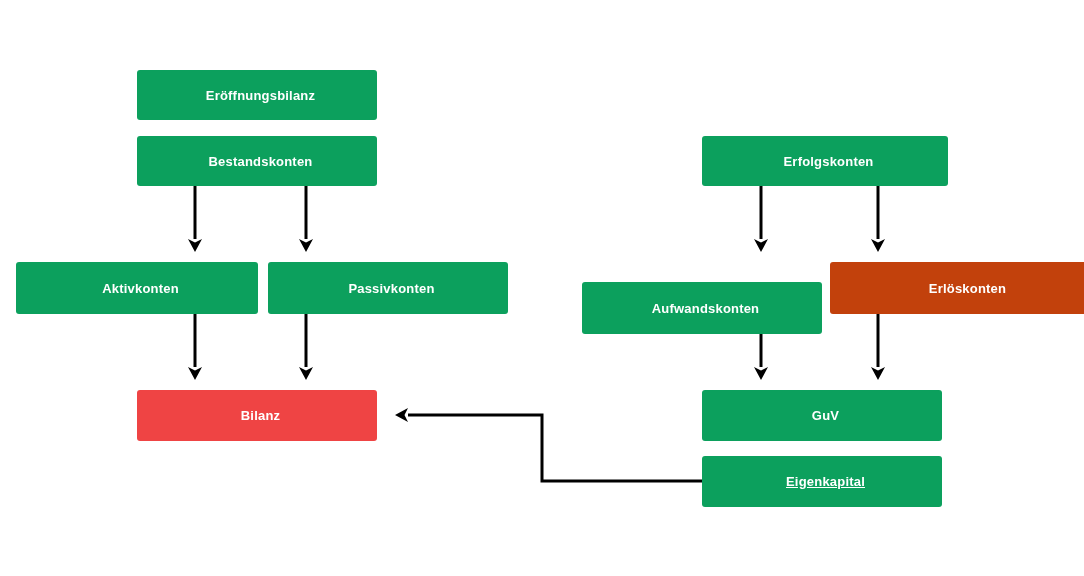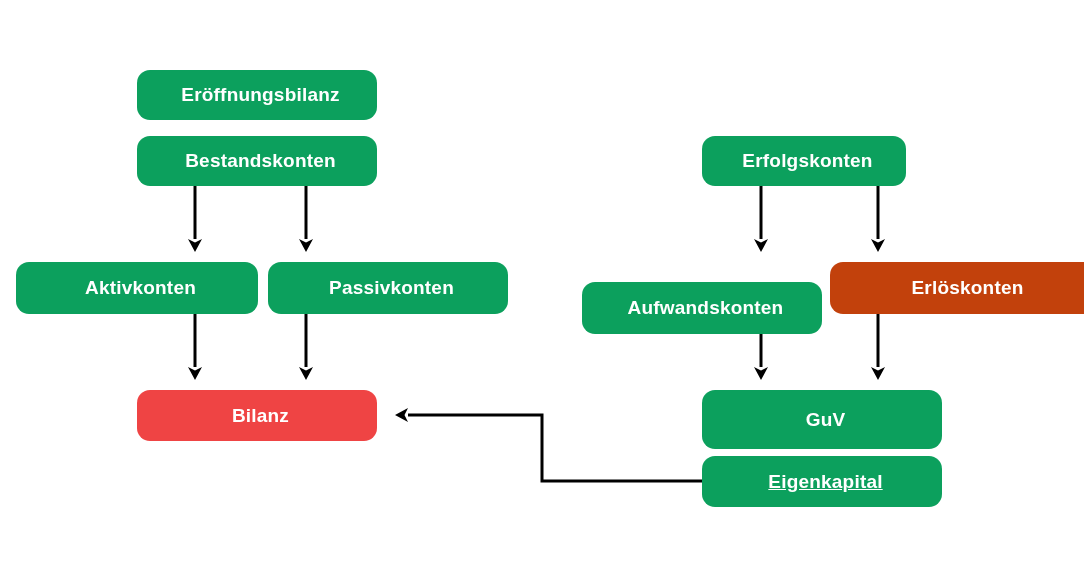--- a/index.html
+++ b/index.html
@@ -17,23 +17,23 @@
     background: #ffffff;
     overflow: hidden;
   }
   .node {
     position: absolute;
     display: flex;
     align-items: center;
     justify-content: center;
     background: #0CA05D;
     color: #ffffff;
-    border-radius: 13px;
+    border-radius: 3px;
     font-weight: bold;
-    font-size: 19px;
+    font-size: 13px;
     letter-spacing: 0.2px;
     text-align: center;
     box-sizing: border-box;
     user-select: none;
     padding-left: 7px;
   }
   #edge-layer {
     position: absolute;
     left: 0;
     top: 0;
@@ -105,30 +105,30 @@
       </div>
       <div class="node" style="left: 16px; top: 262px; width: 242px; height: 52px; background: rgb(12, 160, 93); color: rgb(255, 255, 255);">
         <span>Aktivkonten</span>
       </div>
       <div class="node" style="left: 268px; top: 262px; width: 240px; height: 52px; background: rgb(12, 160, 93); color: rgb(255, 255, 255);">
         <span>Passivkonten</span>
       </div>
       <div class="node" style="left: 137px; top: 390px; width: 240px; height: 51px; background: #ef4444; color: rgb(255, 255, 255);">
         <span>Bilanz</span>
       </div>
-      <div class="node" style="left: 702px; top: 136px; width: 204px; height: 50px; background: rgb(12, 160, 93); color: rgb(255, 255, 255);">
+      <div class="node" style="left: 702px; top: 136px; width: 246px; height: 50px; background: rgb(12, 160, 93); color: rgb(255, 255, 255);">
         <span>Erfolgskonten</span>
       </div>
       <div class="node" style="left: 582px; top: 262px; width: 240px; height: 52px; background: rgb(12, 160, 93); color: rgb(255, 255, 255); margin-top: 20px;">
         <span>Aufwandskonten</span>
       </div>
       <div class="node" style="left: 830px; top: 262px; width: 268px; height: 52px; background: #c2410c; color: rgb(255, 255, 255);">
         <span>Erlöskonten</span>
       </div>
-      <div class="node" style="left: 702px; top: 390px; width: 240px; height: 59px; background: rgb(12, 160, 93); color: rgb(255, 255, 255);">
+      <div class="node" style="left: 702px; top: 390px; width: 240px; height: 51px; background: rgb(12, 160, 93); color: rgb(255, 255, 255);">
         <span>GuV</span>
       </div>
       <div class="node" style="left: 702px; top: 456px; width: 240px; height: 51px; background: rgb(12, 160, 93); color: rgb(255, 255, 255); text-decoration: underline;">
         <span>Eigenkapital</span>
       </div>
     </div>
 
 </div>
 
 </body></html>

